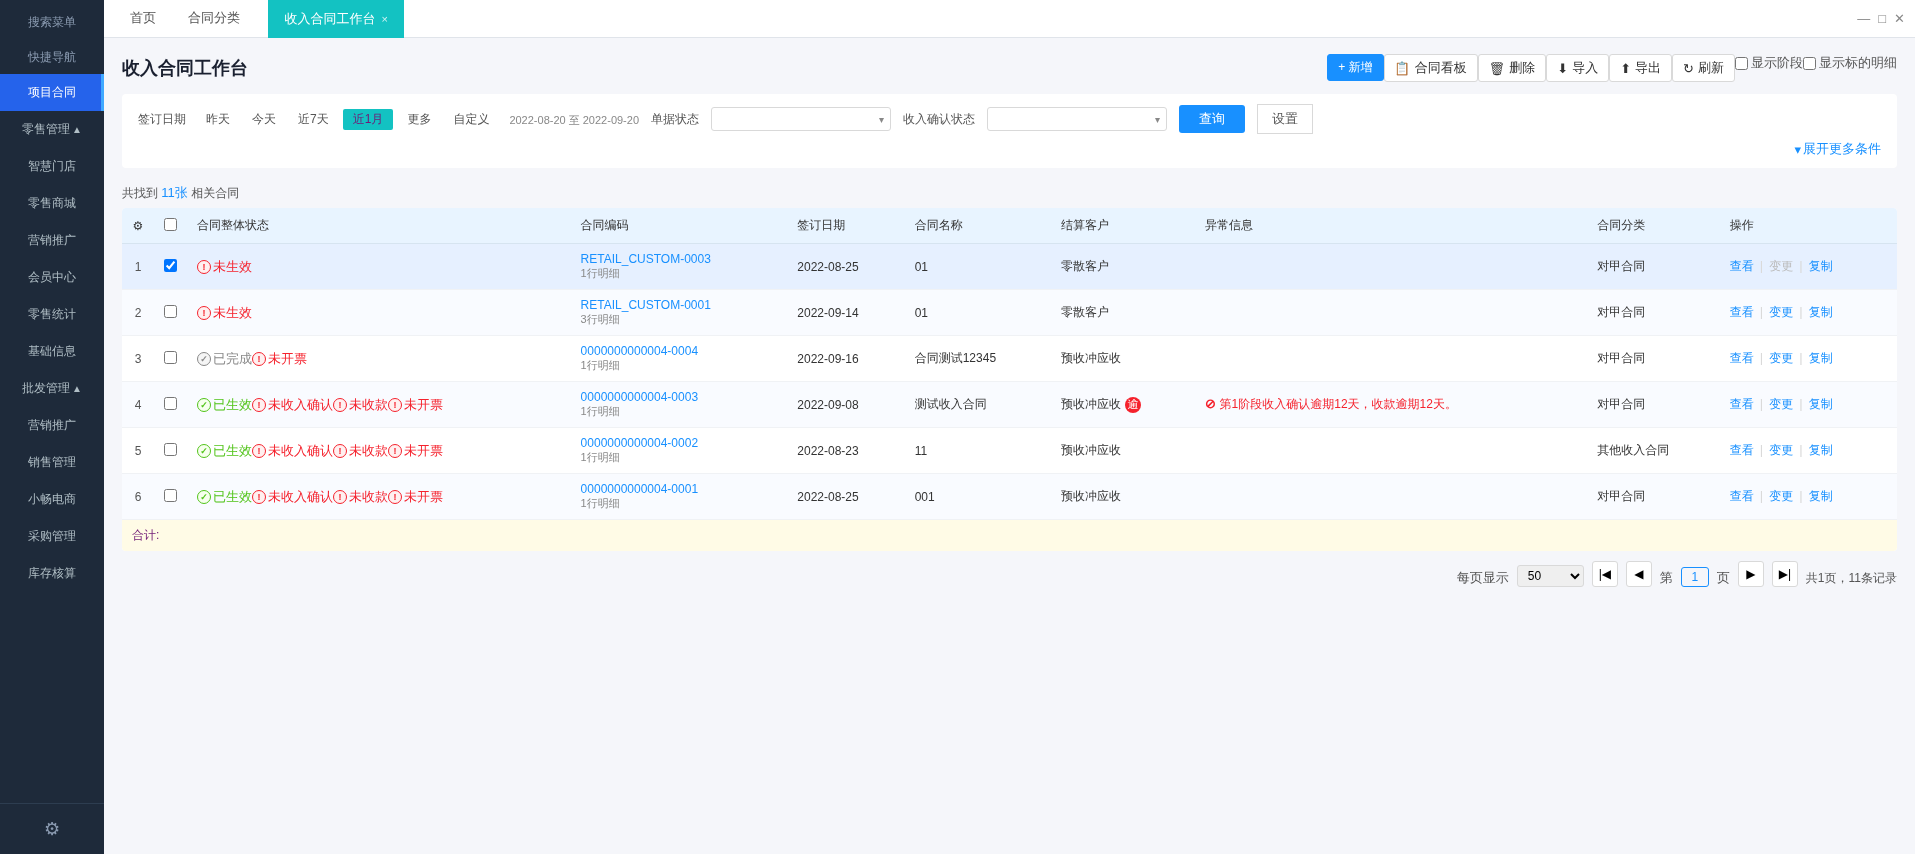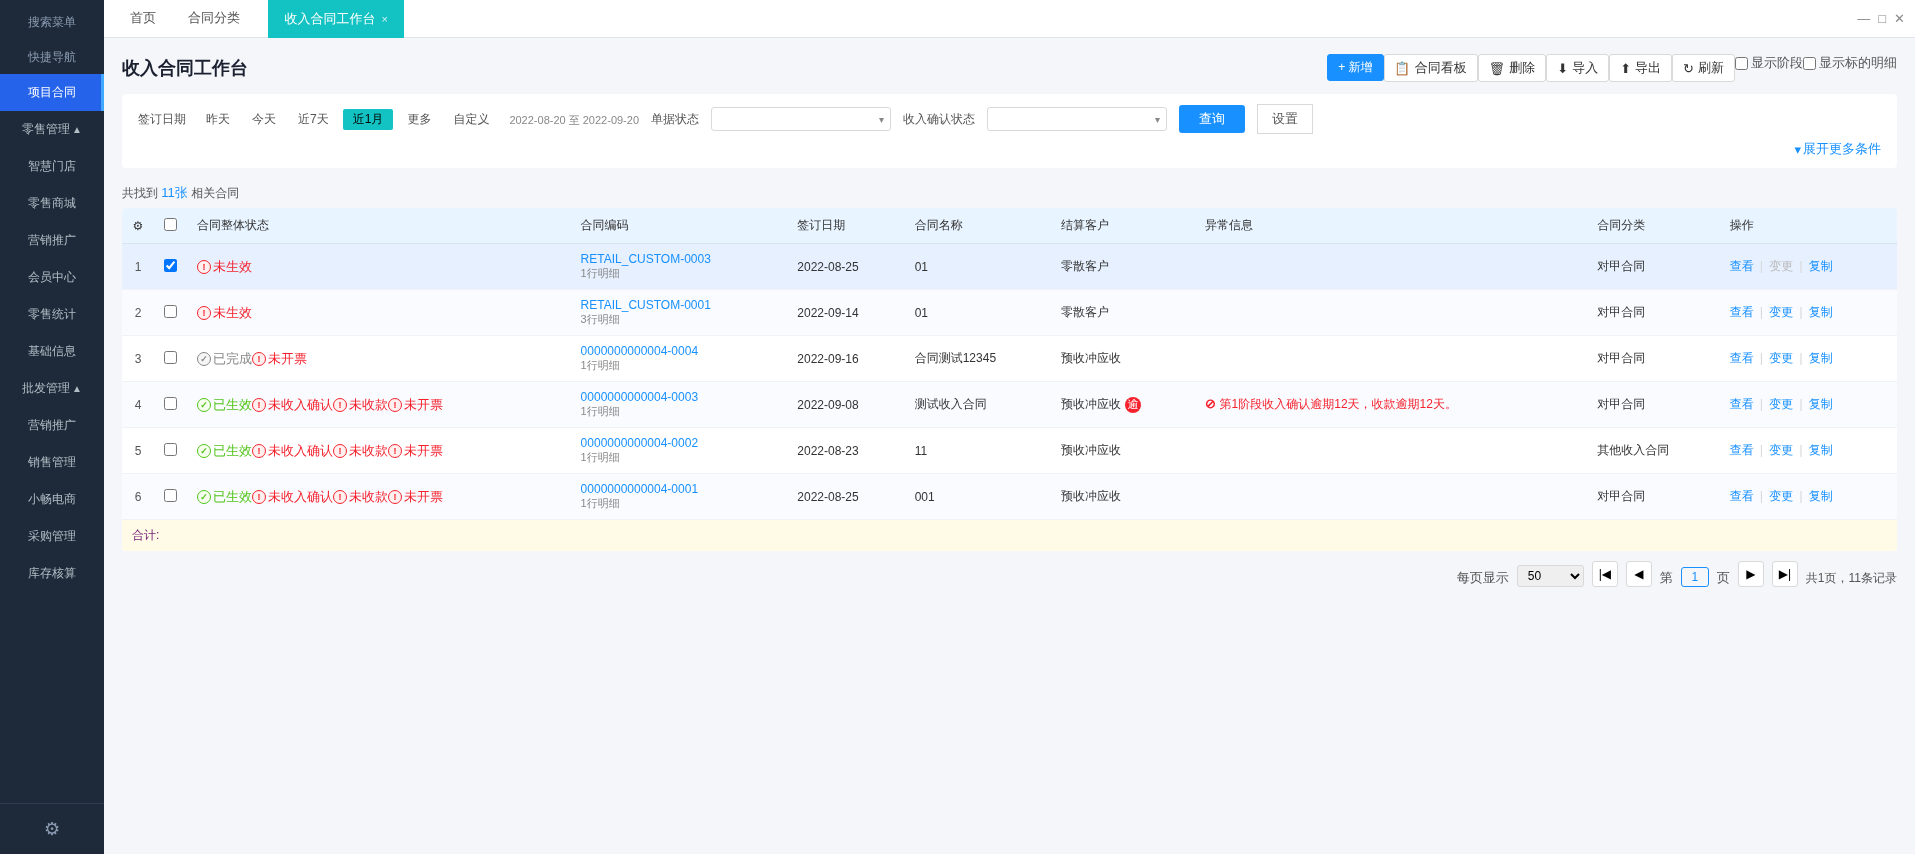--- a/index.html
+++ b/index.html
@@ -40,21 +40,21 @@
     .status-tabs { display: flex; gap: 0; border-bottom: 1px solid #e0e4ea; background: #fff; padding: 0 16px; margin-bottom: 12px; border-radius: 4px 4px 0 0; }
     .status-tab { padding: 10px 14px; cursor: pointer; font-size: 13px; color: #555; border-bottom: 2px solid transparent; white-space: nowrap; }
     .status-tab.active { color: #1890ff; border-bottom: 2px solid #1890ff; font-weight: 500; }
 
     
     .filter-bar { background: #fff; padding: 10px 16px; border-radius: 4px; margin-bottom: 8px; }
     .filter-row { display: flex; align-items: center; gap: 12px; flex-wrap: wrap; }
     .filter-label { font-size: 12px; color: #555; white-space: nowrap; }
     .date-shortcuts { display: flex; gap: 6px; align-items: center; }
     .date-btn { padding: 2px 8px; font-size: 12px; color: #555; cursor: pointer; border-radius: 2px; }
-    .date-btn.active { background: #13c2c2; color: #000000; border-radius: 2px; padding: 2px 10px; }
+    .date-btn.active { background: #13c2c2; color: #701a75; border-radius: 2px; padding: 2px 10px; }
     .date-range { font-size: 11px; color: #888; margin-top: 2px; }
     .filter-select { border: 1px solid #d9d9d9; border-radius: 3px; padding: 4px 24px 4px 8px; font-size: 12px; color: #333; background: #fff; min-width: 180px; appearance: none; cursor: pointer; }
     .filter-select-wrap { position: relative; display: inline-block; }
     .filter-select-wrap::after { content: '▾'; position: absolute; right: 7px; top: 50%; transform: translateY(-50%); font-size: 10px; color: #888; pointer-events: none; }
     .expand-btn { color: #1890ff; font-size: 12px; cursor: pointer; margin-left: auto; display: flex; align-items: center; gap: 2px; }
     .query-btn { background: #1890ff; color: #fff; border: none; border-radius: 3px; padding: 5px 20px; font-size: 13px; cursor: pointer; }
     .setting-btn { background: #fff; color: #555; border: 1px solid #d9d9d9; border-radius: 0; padding: 5px 14px; font-size: 13px; cursor: pointer; }
 
     
     .table-toolbar { display: flex; align-items: center; justify-content: space-between; padding: 8px 0 6px; }

